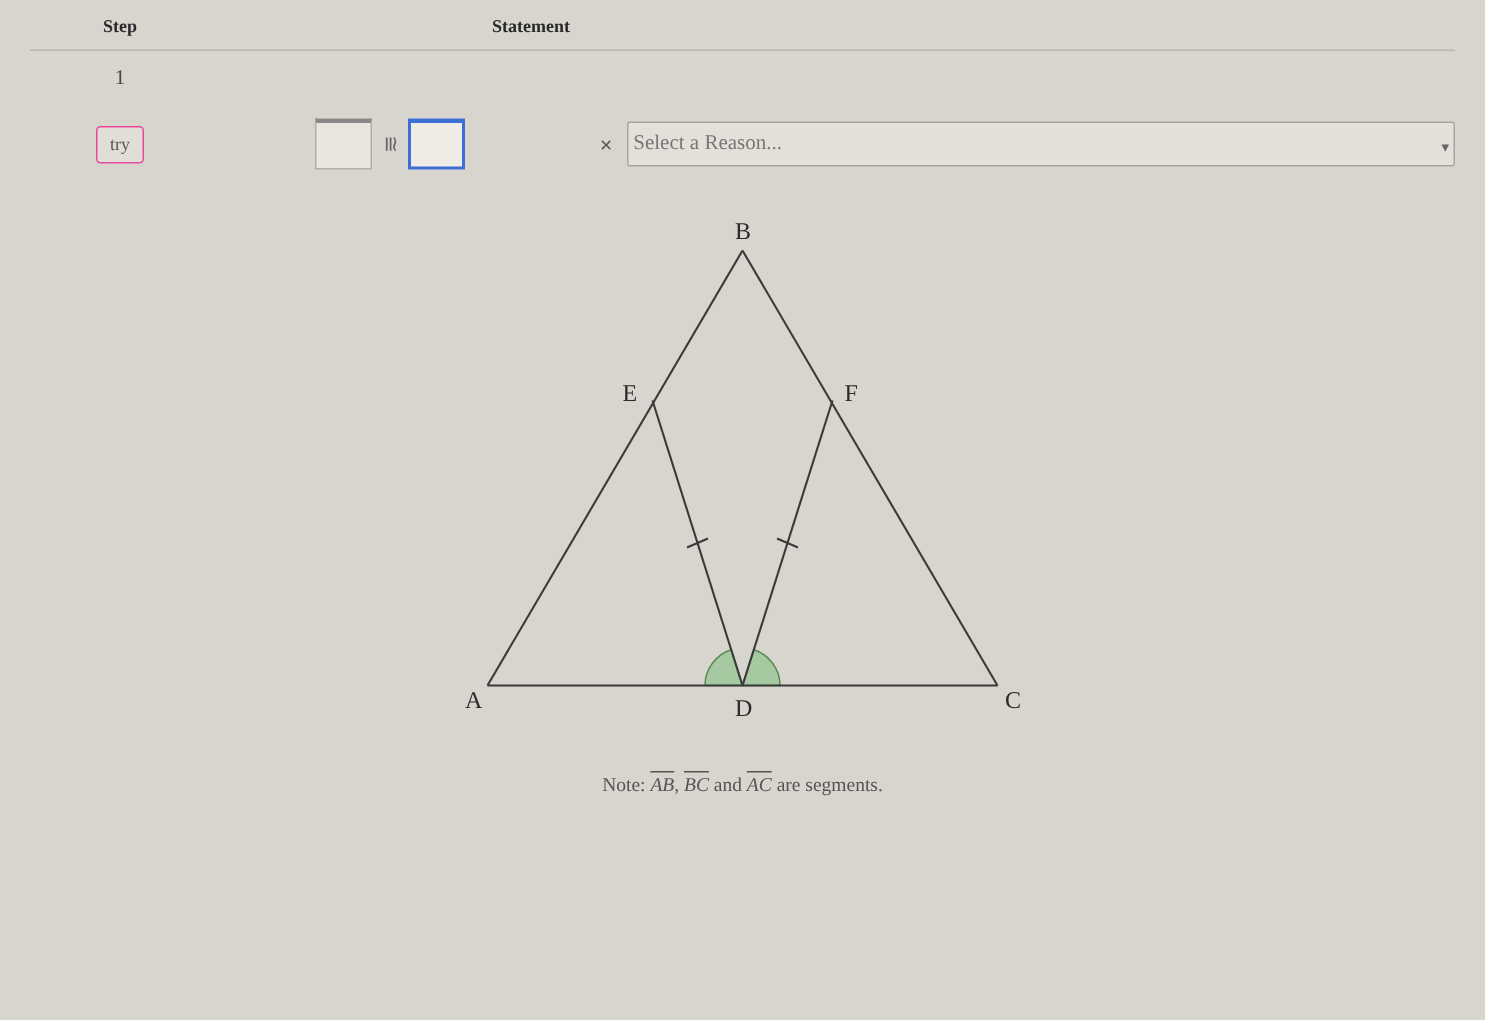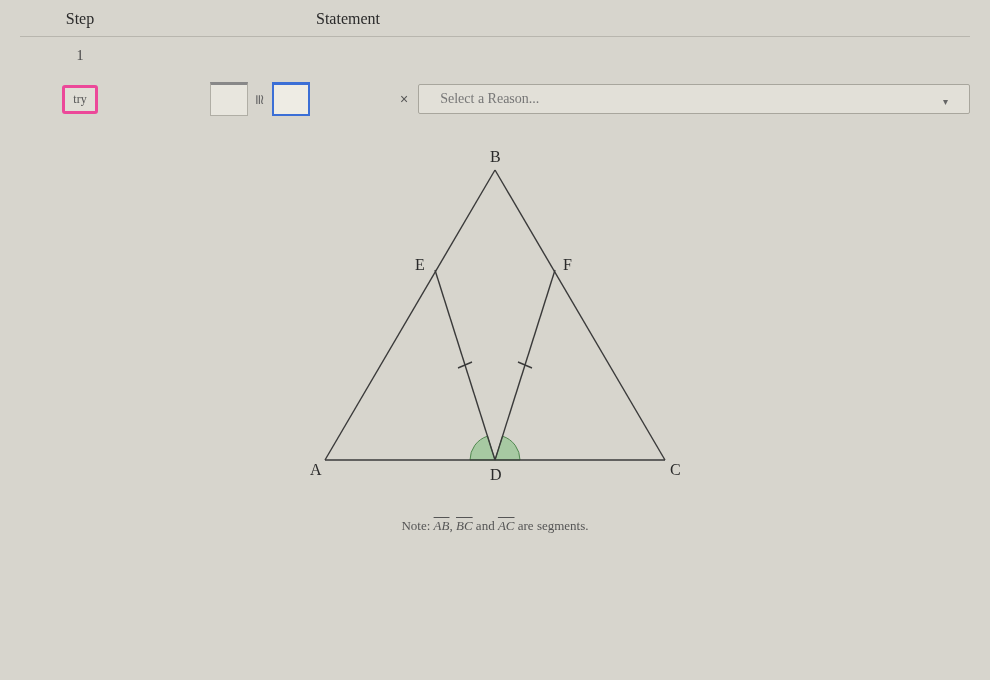--- a/index.html
+++ b/index.html
@@ -15,22 +15,22 @@
   }
   .container {
     padding: 10px 20px 0 20px;
   }
   .proof-table {
     width: 100%;
   }
   .header-row {
     display: flex;
     align-items: center;
-    font-weight: normal;
-    font-size: 16px;
+    font-weight: bold;
+    font-size: 12px;
     padding-bottom: 8px;
   }
   .col-step { width: 120px; text-align: center; }
   .col-statement { width: 240px; text-align: right; }
   .col-reason { flex: 1; text-align: left; padding-left: 20px; }
   .divider {
     border-top: 1px solid #b8b6ae;
     margin: 0 0 6px 0;
   }
   .body-row {
@@ -47,21 +47,21 @@
   .statement-block .line {
     padding: 2px 0;
     font-style: italic;
   }
   .overline {
     text-decoration: overline;
     font-style: italic;
   }
   .try-btn {
     display: inline-block;
-    border: 3px solid #ec4899;
+    border: 1px solid #ec4899;
     background: #e0ded6;
     padding: 4px 8px;
     font-size: 12px;
     font-family: Georgia, serif;
     color: #555;
     border-radius: 3px;
     cursor: pointer;
   }
   .step-num {
     font-size: 14px;
@@ -95,21 +95,21 @@
   .x-clear {
     font-size: 14px;
     color: #555;
     cursor: pointer;
     font-family: Arial, sans-serif;
   }
   .select-box {
     flex: 1;
     border: 1px solid #a8a69d;
     background: #e2e0d8;
-    padding: 6px 21px;
+    padding: 6px 3px;
     font-size: 14px;
     color: #777;
     font-family: Georgia, serif;
     display: flex;
     justify-content: space-between;
     align-items: flex-end;
     cursor: pointer;
     border-radius: 2px;
   }
   .caret {

